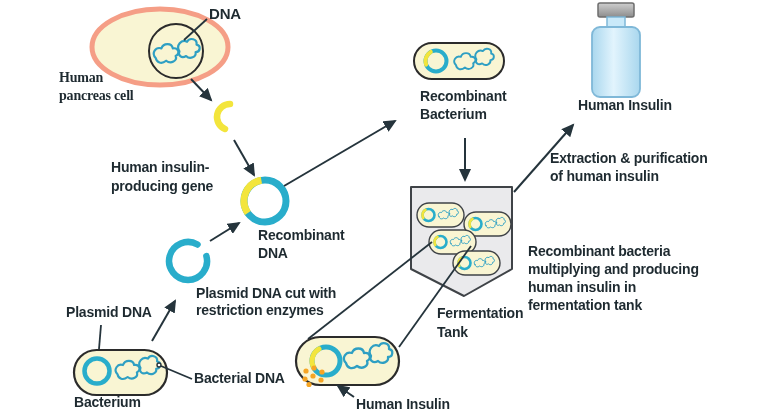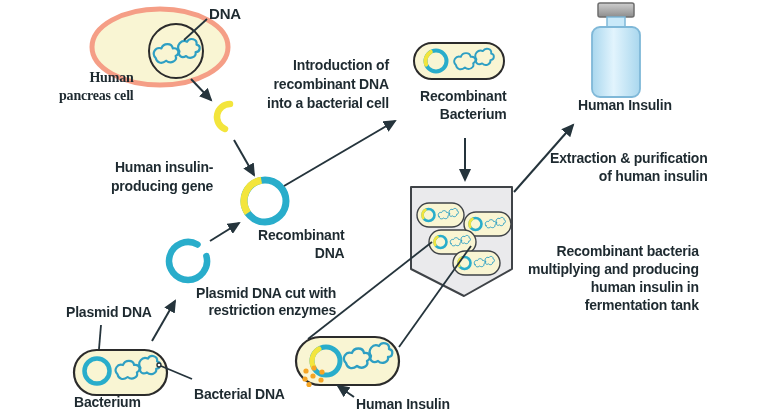--- a/index.html
+++ b/index.html
@@ -1,38 +1,38 @@
 <!DOCTYPE html>
 <html><head>
 <meta charset="utf-8">
 <style>
   html,body{margin:0;padding:0;background:#fff;}
   #stage{
     position:relative;width:768px;height:415px;background:#ffffff;
-    font-family:"Liberation Sans",sans-serif;overflow:hidden;text-align:right;
+    font-family:"Liberation Sans",sans-serif;overflow:hidden;
   }
   #art{position:absolute;left:0;top:0;}
   .lbl{
     position:absolute;font-weight:700;font-size:14px;line-height:17px;
     color:#1e2a30;white-space:pre-line;letter-spacing:-0.2px;
   }
   .l-dna{left:209px;top:5px;font-size:15px;}
   .l-pancreas{left:59px;top:69px;line-height:18px;font-family:Liberation Serif, serif;}
   .l-gene{left:111px;top:126px;line-height:19px;margin-top:32px;}
   .l-intro{left:267px;top:56px;line-height:19px;}
   .l-recdna{left:258px;top:226px;line-height:18px;}
   .l-recbact{left:420px;top:87px;line-height:18px;}
   .l-vial{left:578px;top:97px;}
   .l-extract{left:526px;top:149px;line-height:18px;margin-left:24px;}
   .l-multiply{left:528px;top:214px;line-height:18px;margin-top:28px;}
   .l-cut{left:196px;top:285px;line-height:17px;}
   .l-plasmid{left:66px;top:304px;}
   .l-tank{left:437px;top:304px;line-height:19px;}
   .l-product{left:356px;top:396px;}
-  .l-bactdna{left:194px;top:386px;}
+  .l-bactdna{left:194px;top:370px;}
   .l-bacterium{left:74px;top:394px;}
   .arr{stroke:#25343c;stroke-width:2;fill:none;marker-end:url(#ah);}
   .ln{stroke:#25343c;stroke-width:1.8;fill:none;}
 </style>
 </head>
 <body>
 
 <div id="stage">
 
 <svg id="art" width="768" height="415" viewBox="0 0 768 415">
@@ -131,33 +131,32 @@
     </g>
   </g>
   <line class="arr" x1="354" y1="397" x2="338" y2="386"></line>
 </svg>
 
   <div class="lbl l-dna">DNA</div>
   <div class="lbl l-pancreas">Human
 pancreas cell</div>
   <div class="lbl l-gene">Human insulin-
 producing gene</div>
-  <div class="lbl l-intro">Introduction of
-recombinant DNA
-into a bacterial cell</div>
   <div class="lbl l-recdna">Recombinant
 DNA</div>
   <div class="lbl l-recbact">Recombinant
 Bacterium</div>
   <div class="lbl l-vial">Human Insulin</div>
   <div class="lbl l-extract">Extraction &amp; purification
 of human insulin</div>
   <div class="lbl l-multiply">Recombinant bacteria
 multiplying and producing
 human insulin in
 fermentation tank</div>
   <div class="lbl l-cut">Plasmid DNA cut with
 restriction enzymes</div>
   <div class="lbl l-plasmid">Plasmid DNA</div>
+  <div class="lbl l-tank">Fermentation
+Tank</div>
   <div class="lbl l-product">Human Insulin</div>
   <div class="lbl l-bactdna">Bacterial DNA</div>
   <div class="lbl l-bacterium">Bacterium</div>
 </div>
 
 </body></html>

